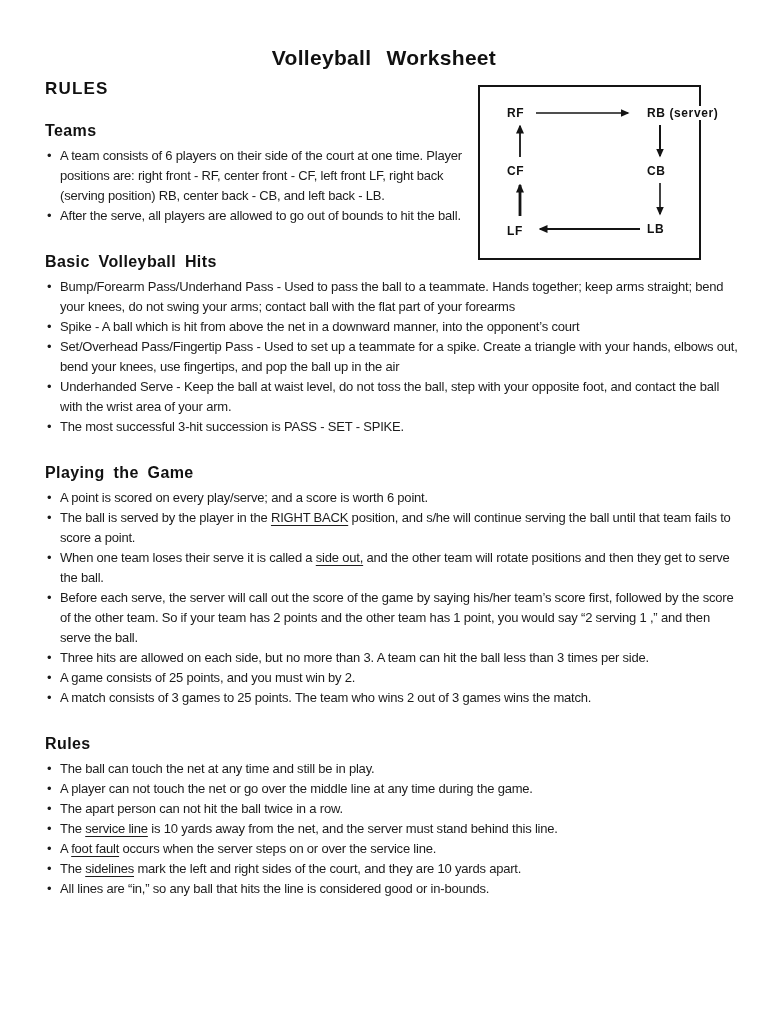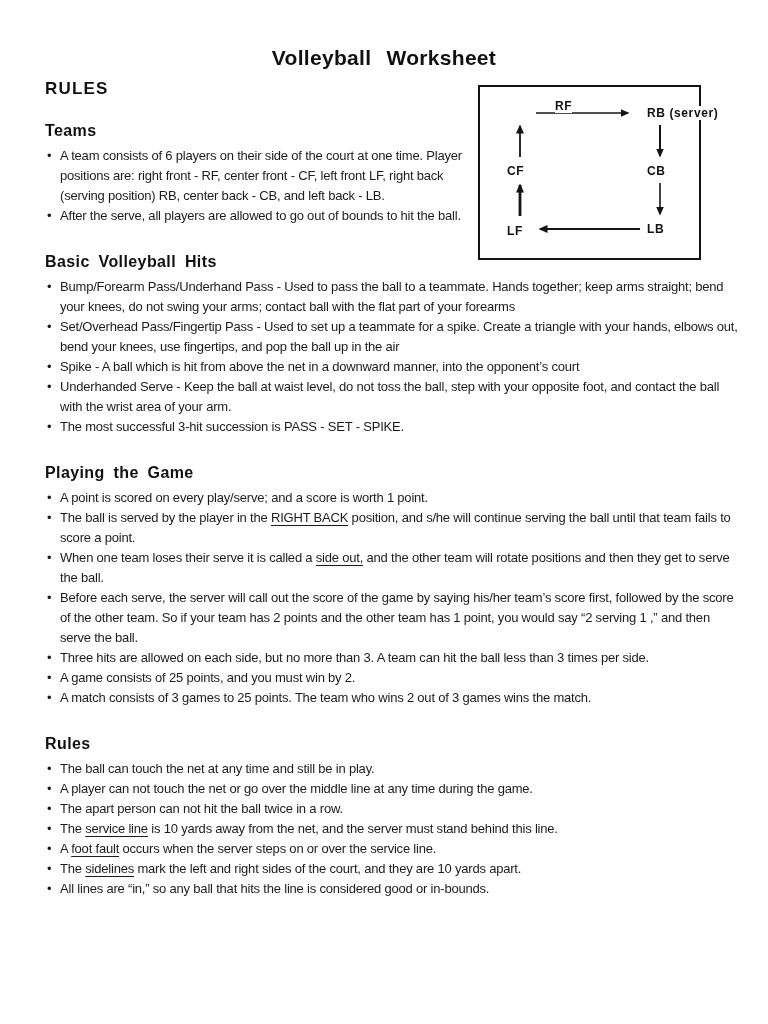--- a/index.html
+++ b/index.html
@@ -73,21 +73,21 @@
   .diagram svg { position: absolute; left: 0; top: 0; }
   .dnode {
     position: absolute;
     font-size: 12px;
     font-weight: 700;
     letter-spacing: 0.6px;
     white-space: nowrap;
     color: #111;
     background: #fff;
   }
-  .n-rf { left: 27px; top: 12px; margin-left: 48px; }
+  .n-rf { left: 27px; top: 19px; }
   .n-rb { left: 167px; top: 19px; }
   .n-cf { left: 27px; top: 77px; }
   .n-cb { left: 167px; top: 77px; }
   .n-lf { left: 27px; top: 137px; }
   .n-lb { left: 167px; top: 135px; }
 </style>
 </head>
 <body>
 
 <div class="page">
@@ -129,30 +129,30 @@
         <h2>Teams</h2>
         <ul>
           <li><span>A team consists of 6 players on their side of the court at one time. Player positions are: right front - RF, center front - CF, left front LF, right back (serving position) RB, center back - CB, and left back - LB.</span></li>
           <li><span>After the serve, all players are allowed to go out of bounds to hit the ball.</span></li>
         </ul>
       </div>
       <div class="section section-basic-volleyball-hits">
         <h2>Basic Volleyball Hits</h2>
         <ul>
           <li><span>Bump/Forearm Pass/Underhand Pass - Used to pass the ball to a teammate. Hands together; keep arms straight; bend your knees, do not swing your arms; contact ball with the flat part of your forearms</span></li>
+          <li><span>Spike - A ball which is hit from above the net in a downward manner, into the opponent’s court</span></li>
           <li><span>Set/Overhead Pass/Fingertip Pass - Used to set up a teammate for a spike. Create a triangle with your hands, elbows out, bend your knees, use fingertips, and pop the ball up in the air</span></li>
-          <li><span>Spike - A ball which is hit from above the net in a downward manner, into the opponent’s court</span></li>
           <li><span>Underhanded Serve - Keep the ball at waist level, do not toss the ball, step with your opposite foot, and contact the ball with the wrist area of your arm.</span></li>
           <li><span>The most successful 3-hit succession is PASS - SET - SPIKE.</span></li>
         </ul>
       </div>
       <div class="section section-playing-the-game">
         <h2>Playing the Game</h2>
         <ul>
-          <li><span>A point is scored on every play/serve; and a score is worth 1 point.</span></li>
+          <li><span>A point is scored on every play/serve; and a score is worth 6 point.</span></li>
           <li><span>The ball is served by the player in the </span><span class="u">RIGHT BACK</span><span> position, and s/he will continue serving the ball until that team fails to score a point.</span></li>
           <li><span>When one team loses their serve it is called a </span><span class="u">side out,</span><span> and the other team will rotate positions and then they get to serve the ball.</span></li>
           <li><span>Before each serve, the server will call out the score of the game by saying his/her team’s score first, followed by the score of the other team. So if your team has 2 points and the other team has 1 point, you would say “2 serving 1 ,” and then serve the ball.</span></li>
           <li><span>Three hits are allowed on each side, but no more than 3.  A team can hit the ball less than 3 times per side.</span></li>
           <li><span>A game consists of 25 points, and you must win by 2.</span></li>
           <li><span>A match consists of 3 games to 25 points. The team who wins 2 out of 3 games wins the match.</span></li>
         </ul>
       </div>
       <div class="section section-rules">
         <h2>Rules</h2>

